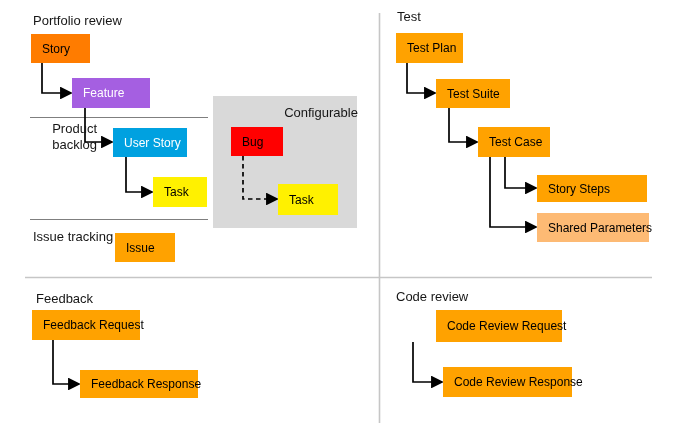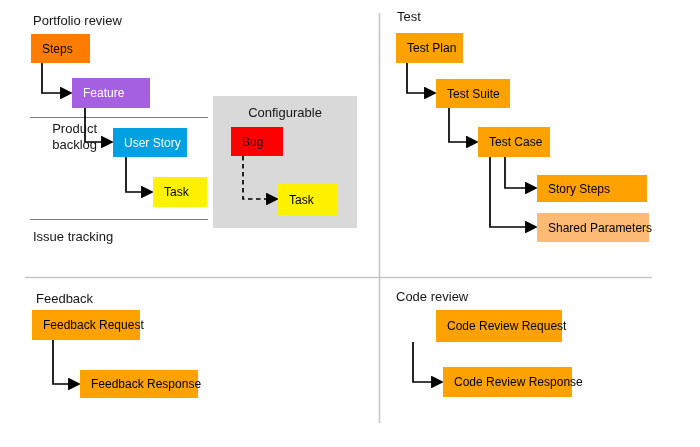--- a/index.html
+++ b/index.html
@@ -6,21 +6,21 @@
   .canvas {
     position:relative; width:700px; height:447px; background:#ffffff;
     font-family:"Liberation Sans", sans-serif; overflow:hidden;
   }
   .panel { position:absolute; left:213px; top:96px; width:144px; height:132px; }
   .connector-layer { position:absolute; left:0; top:0; width:700px; height:447px; pointer-events:none; }
   .section-label {
     position:absolute; font-size:13px; color:#161616; white-space:nowrap; letter-spacing:0;
   }
   .section-label.wrap { white-space:normal; width:64px; line-height:1.25; }
-  .section-label.centered { text-align:center; white-space:nowrap; }
+  .section-label.centered { text-align:center; white-space:nowrap;margin-left:36px; }
   .node {
     position:absolute; display:flex; align-items:center;
     padding-left:11px; box-sizing:border-box;
     font-size:12px; color:#000; white-space:nowrap;
   }
   .node.light-text { color:#ffffff; }
 </style>
 </head>
 <body>
 
@@ -53,32 +53,33 @@
   </svg>
 
   <div class="section-label" style="left:33px; top:13px;">Portfolio review</div>
   <div class="section-label wrap" style="left:33px; top:121px;text-align:right;">Product backlog</div>
   <div class="section-label" style="left:33px; top:229px;">Issue tracking</div>
   <div class="section-label centered" style="left:213px; top:105px; width:144px;">Configurable</div>
   <div class="section-label" style="left:397px; top:9px;">Test</div>
   <div class="section-label" style="left:36px; top:291px;">Feedback</div>
   <div class="section-label" style="left:396px; top:289px;">Code review</div>
 
-  <div class="node" style="left: 31px; top: 34px; width: 59px; height: 29px; background: rgb(255, 124, 0);">Steps</div>
+  <div class="node" style="left: 31px; top: 34px; width: 59px; height: 29px; background: rgb(255, 124, 0);">Story</div>
 
   <div class="node light-text" style="left: 72px; top: 78px; width: 78px; height: 30px; background: rgb(165, 95, 225);">Feature</div>
 
   <div class="node light-text" style="left: 113px; top: 128px; width: 74px; height: 29px; background: rgb(0, 161, 224);">User Story</div>
 
   <div class="node" style="left: 153px; top: 177px; width: 54px; height: 30px; background: rgb(255, 241, 0);">Task</div>
 
   <div class="node" style="left: 231px; top: 127px; width: 52px; height: 29px; background: rgb(255, 0, 0);">Bug</div>
 
   <div class="node" style="left: 278px; top: 184px; width: 60px; height: 31px; background: rgb(255, 241, 0);">Task</div>
 
+  <div class="node" style="left: 115px; top: 233px; width: 60px; height: 29px; background: rgb(255, 162, 0);">Issue</div>
 
   <div class="node" style="left: 396px; top: 33px; width: 67px; height: 30px; background: rgb(255, 162, 0);">Test Plan</div>
 
   <div class="node" style="left: 436px; top: 79px; width: 74px; height: 29px; background: rgb(255, 162, 0);">Test Suite</div>
 
   <div class="node" style="left: 478px; top: 127px; width: 72px; height: 30px; background: rgb(255, 162, 0);">Test Case</div>
 
   <div class="node" style="left: 537px; top: 175px; width: 110px; height: 27px; background: rgb(255, 162, 0);">Story Steps</div>
 
   <div class="node" style="left: 537px; top: 213px; width: 112px; height: 29px; background: #fdba74;">Shared Parameters</div>

